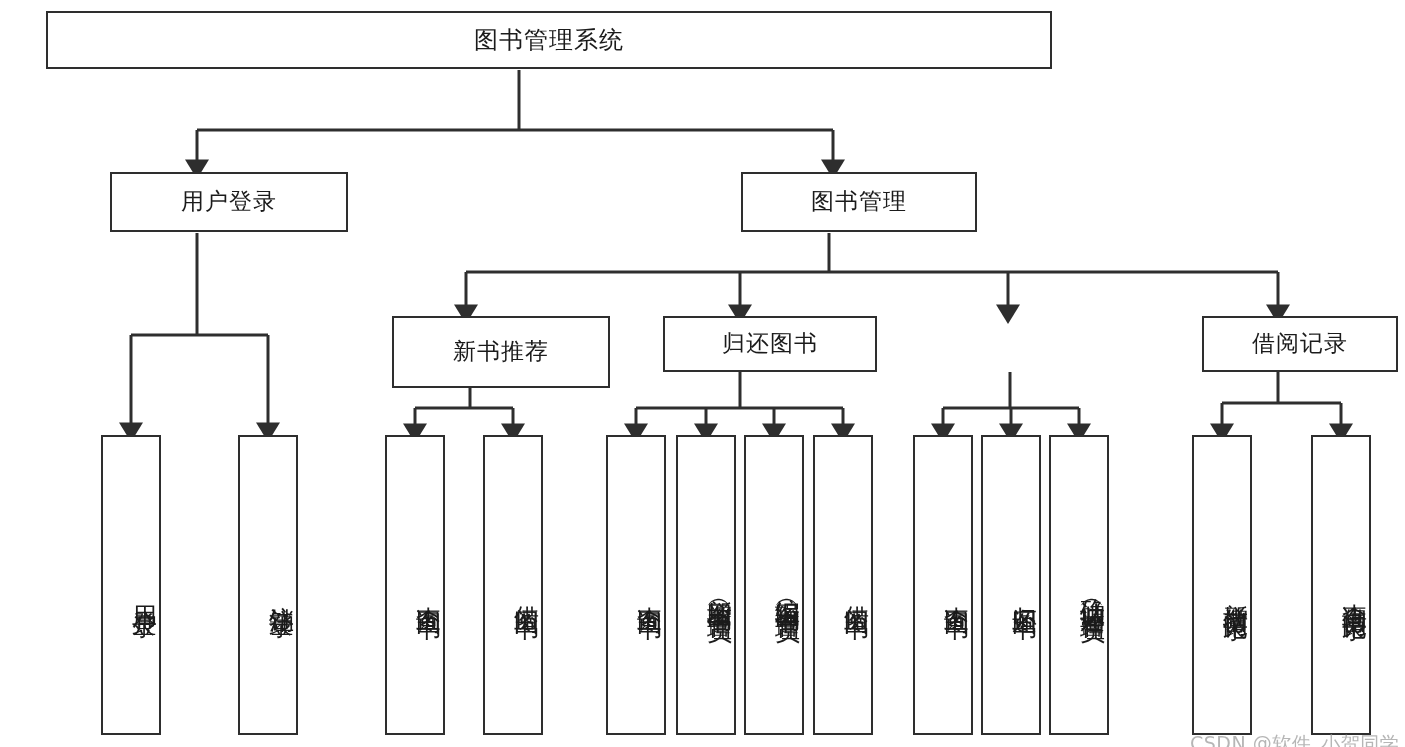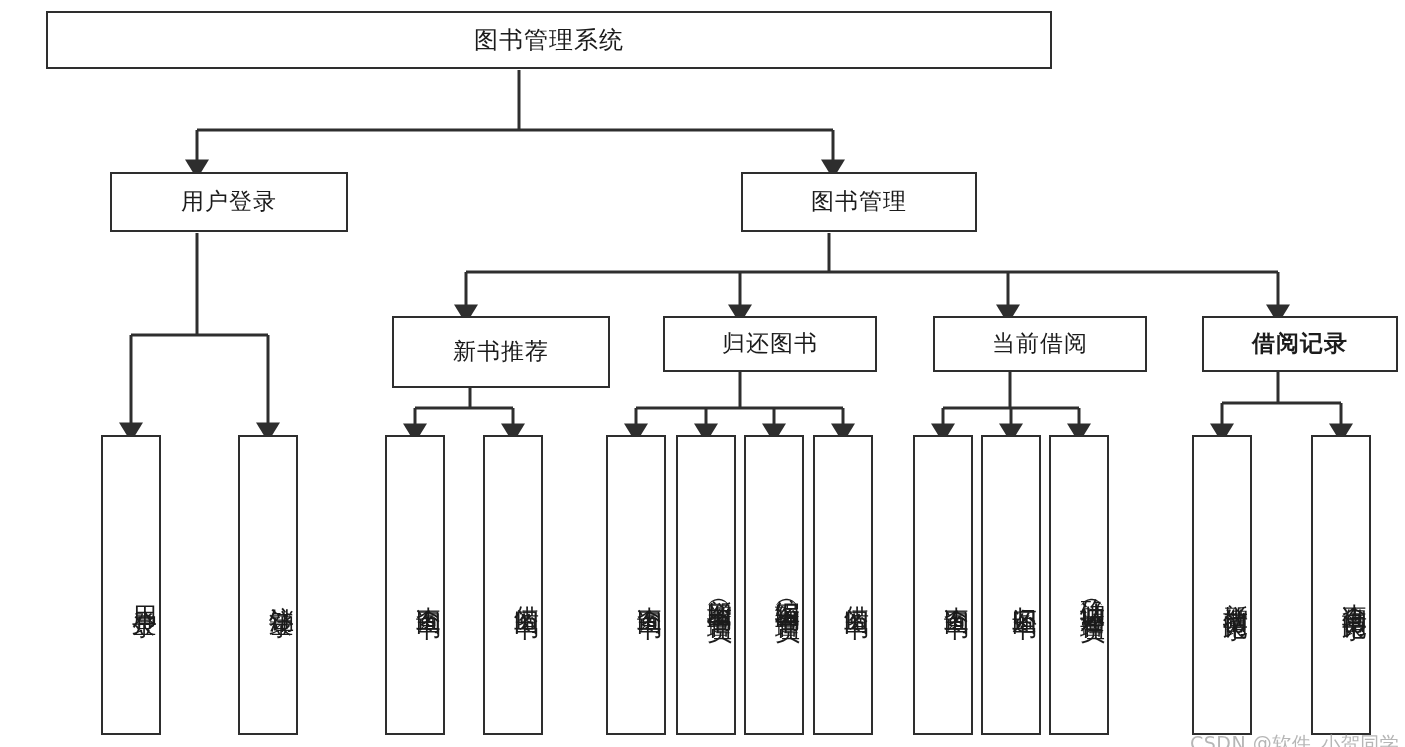--- a/index.html
+++ b/index.html
@@ -139,25 +139,22 @@
   </div>
 
   <div class="node node-h" style="left:362px; top:316px; width:218px; height:72px;">
     <span class="label">新书推荐</span>
   </div>
 
   <div class="node node-h" style="left:633px; top:316px; width:214px; height:56px;">
     <span class="label">归还图书</span>
   </div>
 
-  <div class="node node-h" style="left:903px; top:316px; width:214px; height:56px;">
-    <span class="label">当前借阅</span>
-  </div>
-
-  <div class="node node-h" style="left:1172px; top:316px; width:196px; height:56px;font-weight:bold;">
+
+  <div class="node node-h" style="left:1172px; top:316px; width:196px; height:56px;">
     <span class="label">借阅记录</span>
   </div>
 
   <div class="node node-v" style="left:101px; top:435px; width:60px; height:300px;">
     <span class="label">用户登录</span>
   </div>
 
   <div class="node node-v" style="left:238px; top:435px; width:60px; height:300px;">
     <span class="label">注销登录</span>
   </div>

